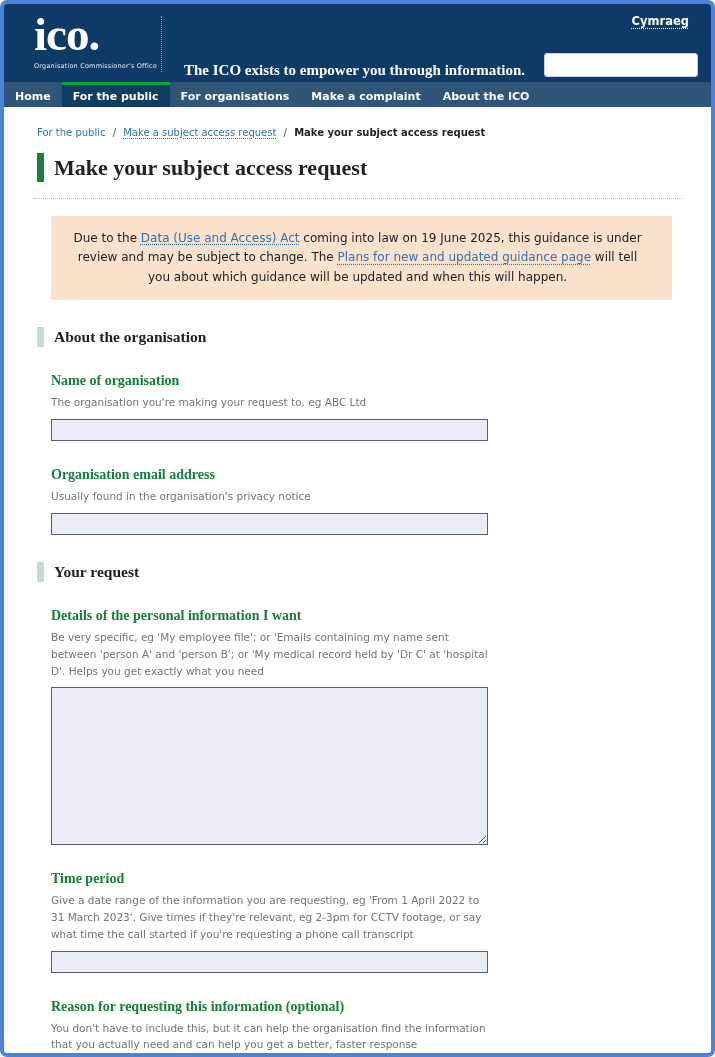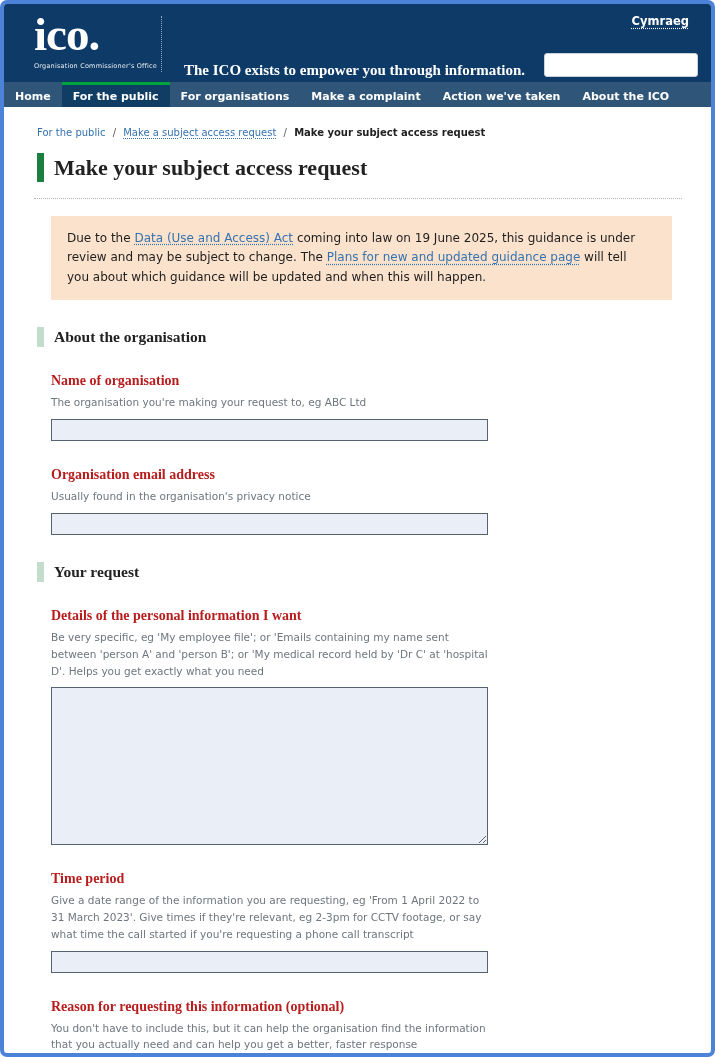--- a/index.html
+++ b/index.html
@@ -57,30 +57,30 @@
   .breadcrumb .crumb-link.dotted{text-decoration:underline;text-decoration-style:dotted;text-underline-offset:2px;}
   .breadcrumb .crumb-sep{color:#555;margin:0 4px;}
   .breadcrumb .crumb-current{color:#222;font-weight:bold;}
   .page-title{
     margin:15px 0 0 3px;padding-left:10px;border-left:7px solid var(--title-bar-green);
     font-family:"Liberation Serif","DejaVu Serif",serif;font-size:22px;font-weight:600;color:#222;line-height:29px;
   }
   .dotted-divider{border:none;border-top:1px dotted #b5b5b5;margin:16px 0 0 0;}
   .notice{
     margin:17px 16px 0 17px;width:621px;background:var(--notice-bg);
-    padding:13px 24px 13px 16px;font-size:12px;line-height:1.62;color:#1e1e1e;
+    padding:13px 24px 13px 16px;font-size:12px;line-height:1.62;color:#1e1e1e;text-align:center;
   }
   .notice a{color:var(--link-blue);cursor:pointer;text-decoration:underline;text-decoration-style:dotted;text-underline-offset:2px;}
   .section-heading{
     margin:27px 0 0 3px;padding-left:10px;border-left:7px solid var(--section-bar-green);
     font-family:"Liberation Serif","DejaVu Serif",serif;font-size:15.5px;font-weight:bold;color:#222;line-height:20px;
   }
   .field{margin:26px 0 0 17px;width:437px;}
   .field-label{
-    font-family:"Liberation Serif","DejaVu Serif",serif;font-size:14px;font-weight:bold;color:#b91c1c;
+    font-family:"Liberation Serif","DejaVu Serif",serif;font-size:14px;font-weight:bold;color:#15803d;
   }
   .field-hint{font-size:10.5px;color:var(--hint-gray);line-height:1.6;margin-top:5px;}
   .field input[type="text"]{
     display:block;width:437px;height:22px;margin-top:8px;
     background:var(--input-bg);border:1px solid var(--input-border);border-radius:0;
     font-size:12px;padding:0 5px;outline:none;
   }
   .field textarea{
     display:block;width:437px;margin-top:8px;
     background:var(--input-bg);border:1px solid var(--input-border);border-radius:0;
@@ -105,21 +105,20 @@
       <input type="text" value="" style="">
 
     </div>
   </header>
 
   <nav class="main-nav">
     <div class="nav-item">Home</div>
     <div class="nav-item active">For the public</div>
     <div class="nav-item">For organisations</div>
     <div class="nav-item">Make a complaint</div>
-    <div class="nav-item">Action we've taken</div>
     <div class="nav-item">About the ICO</div>
   </nav>
 
   <main class="content">
 
     <div class="breadcrumb">
       <a class="crumb-link">For the public</a>
       <span class="crumb-sep">/</span>
       <a class="crumb-link dotted">Make a subject access request</a>
       <span class="crumb-sep">/</span>

